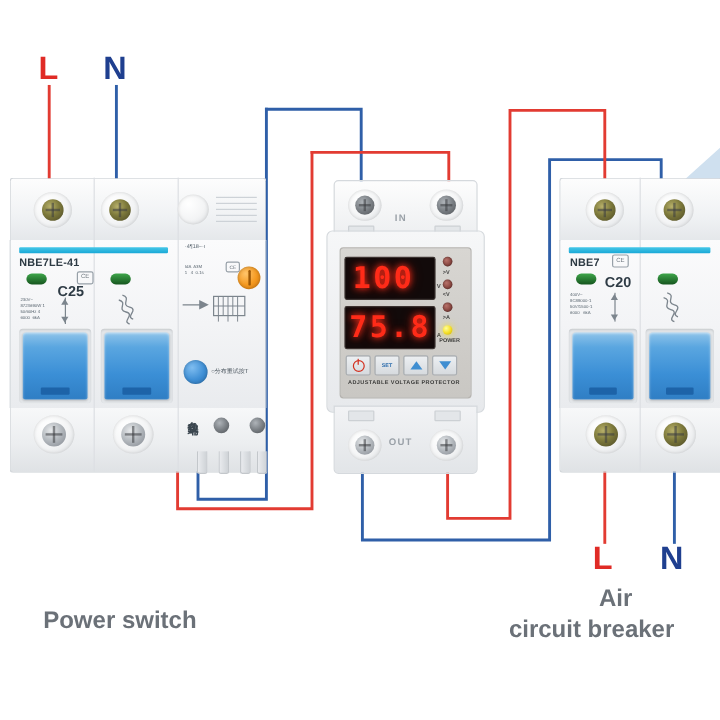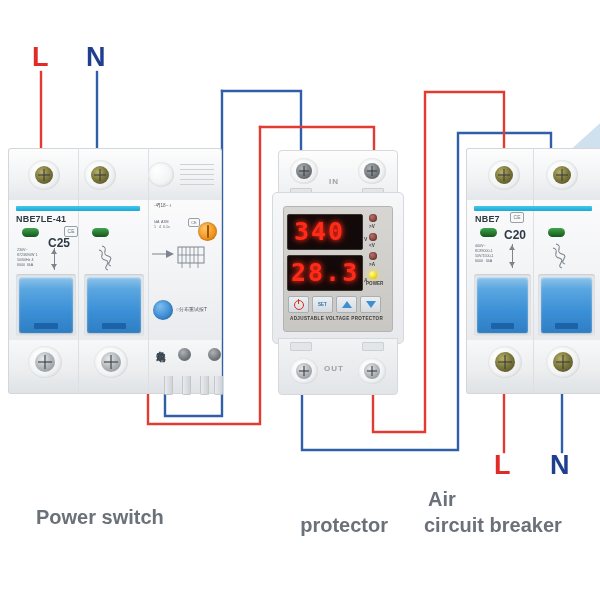--- a/index.html
+++ b/index.html
@@ -128,21 +128,21 @@
      border:1px solid #d3d7db;border-top:none;border-radius:0 0 3px 3px;}
 
   
   .ln{position:absolute;font-size:27px;font-weight:700;line-height:1;}
   .ln.l{color:#e02b26;}
   .ln.n{color:#1f3f8f;}
 
   
   .caption{position:absolute;font-size:20px;font-weight:700;color:#6b7178;line-height:1.2;}
   .caption.c2{text-align:right;}
-  .caption.c3{text-align:left;}
+  .caption.c3{text-align:center;}
 </style>
 </head>
 <body>
 
 <div id="stage">
 
   <div class="bg-layer">
     <div class="diag d1"></div>
     <div class="diag d2"></div>
 
@@ -299,26 +299,26 @@
       <div class="screwcross" style="left:9px;top:12px;width:10px;height:2px;"></div>
     </div>
     <div class="io-lbl" style="left:57px;top:27px;">IN</div>
     <div class="pr-slot" style="left:18px;top:38px;"></div>
     <div class="pr-slot" style="left:90px;top:38px;"></div>
 
     <div class="pr-midshell"></div>
     <div class="pr-face"></div>
 
     <div class="lcd" style="left:15px;top:64px;width:74px;height:34px;">
-      <div class="seg" style="left:6px;top:3px;font-size:25px;line-height:28px;">340</div>
+      <div class="seg" style="left:6px;top:3px;font-size:25px;line-height:28px;">100</div>
     </div>
     <div class="unit" style="left:92px;top:86px;">V</div>
 
     <div class="lcd" style="left:15px;top:105px;width:74px;height:34px;">
-      <div class="seg" style="left:3px;top:3px;font-size:25px;line-height:28px;">28.3</div>
+      <div class="seg" style="left:3px;top:3px;font-size:25px;line-height:28px;">75.8</div>
     </div>
     <div class="unit" style="left:92px;top:127px;">A</div>
 
     <div class="ind" style="left:97px;top:64px;"></div>
     <div class="indlbl" style="left:97px;top:74px;">&gt;V</div>
 
     <div class="ind" style="left:97px;top:83px;"></div>
     <div class="indlbl" style="left:97px;top:93px;">&lt;V</div>
 
     <div class="ind" style="left:97px;top:102px;"></div>
@@ -421,18 +421,17 @@
       <div class="screwcross" style="left:16px;top:9px;width:2px;height:14px;"></div>
       <div class="screwcross" style="left:10px;top:15px;width:14px;height:2px;"></div>
     </div>
   </div>
 
   <div class="ln l" style="left:494px;top:452px;">L</div>
   <div class="ln n" style="left:550px;top:452px;">N</div>
 
   <div class="caption" style="left:36px;top:505px;width:190px;">Power switch</div>
 
-  <div class="caption c2" style="left:228px;top:513px;width:160px;">protector</div>
 
   <div class="caption c3" style="left:428px;top:487px;width:170px;">Air</div>
-  <div class="caption c3" style="left:424px;top:513px;width:172px;">circuit breaker</div>
+  <div class="caption c3" style="left:407px;top:513px;width:172px;">circuit breaker</div>
 
 </div>
 
 </body></html>

